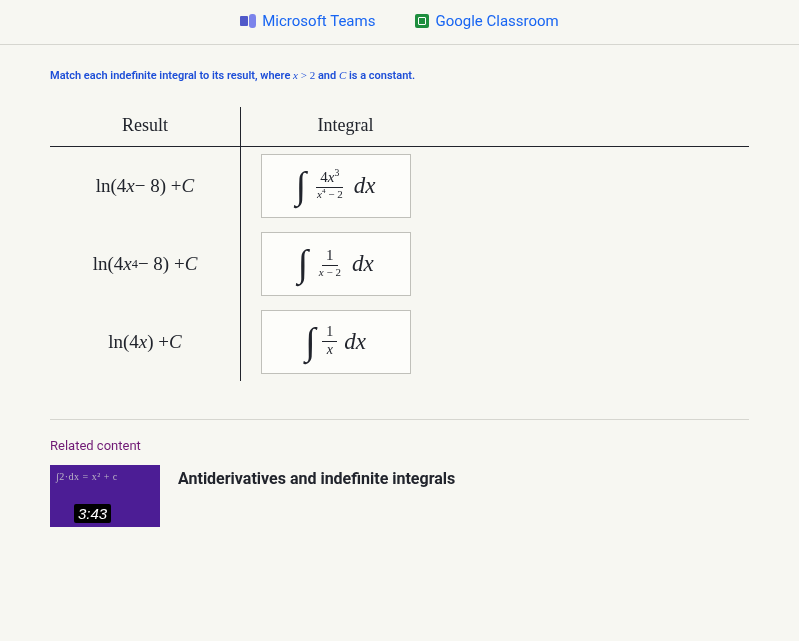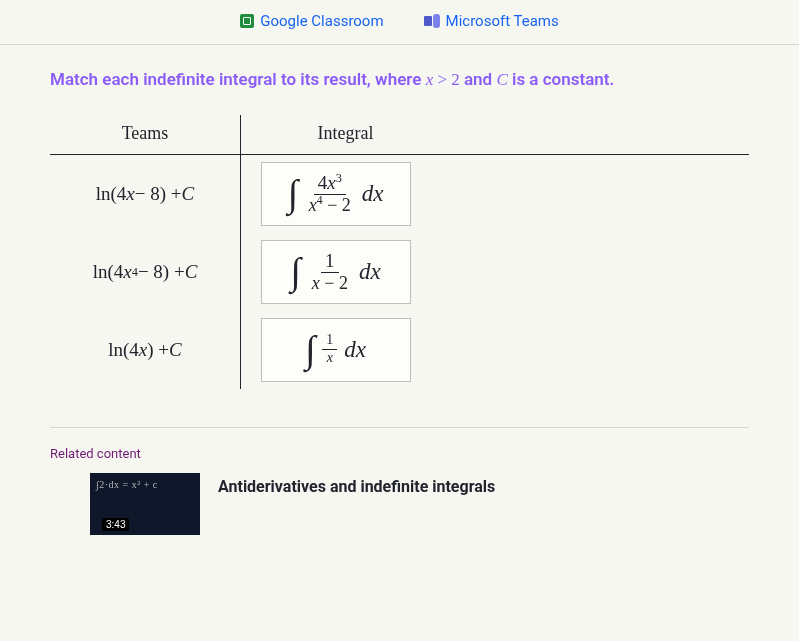--- a/index.html
+++ b/index.html
@@ -25,70 +25,70 @@
     color: #1865f2;
     font-size: 15px;
     cursor: pointer;
   }
   .gc-icon { width:14px; height:14px; background:#1e8e3e; border-radius:2px; display:inline-block; position:relative; }
   .gc-icon::after { content:""; position:absolute; inset:3px; border:1px solid #fff; border-radius:1px; }
   .mt-icon { width:16px; height:14px; display:inline-block; position:relative; }
   .mt-icon::before { content:""; position:absolute; left:0; top:2px; width:8px; height:10px; background:#5059c9; border-radius:1px; }
   .mt-icon::after { content:""; position:absolute; right:0; top:0; width:7px; height:14px; background:#7b83eb; border-radius:3px; }
   .content { padding: 22px 50px 0 50px; }
-  .prompt { font-size: 17px; line-height: 1.5; font-weight: 600; color: #8b5cf6; }
+  .prompt { font-size: 11px; line-height: 1.5; font-weight: 600; color: #1d4ed8; }
   .prompt .math-var { font-family: "Times New Roman", serif; font-style: italic; font-weight: 400; }
   .match-table { margin: 22px auto 0 auto; }
   .match-head { display:flex; border-bottom: 1px solid #21242c; }
   .col-result, .col-integral { text-align:center; font-family: "Times New Roman", serif; font-size: 18px; padding: 8px 0 10px 0; }
   .col-result { width: 190px; }
   .col-integral { width: 190px; border-left: 1px solid #21242c; padding-left: 20px; }
   .match-row { display:flex; }
   .cell-result, .cell-integral { display:flex; align-items:center; justify-content:center; font-family:"Times New Roman", serif; font-size:19px; height: 78px; }
   .cell-result { width:190px; }
   .cell-integral { width:190px; border-left:1px solid #21242c; }
   .drag-card { width: 150px; height: 64px; border:1px solid #c0c0ba; background:#fdfdfa; display:flex; align-items:center; justify-content:center; cursor:grab; }
   .int-sign { font-size: 38px; line-height: 0.9; margin-right: 4px; font-weight: 300;}
   .frac { display:inline-flex; flex-direction:column; align-items:center; line-height:1.05; margin: 0 3px; }
-  .frac .num { border-bottom:1px solid #21242c; padding:0 4px 1px 4px; font-size:19px;}
-  .frac .den { padding:1px 4px 0 4px; font-size:18px;}
+  .frac .num { border-bottom:1px solid #21242c; padding:0 4px 1px 4px; font-size:15px;}
+  .frac .den { padding:1px 4px 0 4px; font-size:11px;}
   .sup { font-size: 0.65em; vertical-align: super; line-height:0; }
   .mi { font-style: italic; }
   .dx { margin-left: 4px; font-size:23px;}
   .divider2 { border-top: 1px solid #d6d6d0; margin: 38px 0 0 0; }
   .related-label { font-size: 13px; color: #701a75; padding: 18px 0 12px 0; }
   .related-item { display:flex; gap: 18px; align-items:flex-start; }
-  .thumb { width: 110px; height: 62px; background:#0f172a; position:relative; color:#cfcfcf; font-size:10px; padding:6px 6px 0 6px; font-family: "Times New Roman", serif; margin-left: 40px;}
+  .thumb { width: 110px; height: 62px; background:#4c1d95; position:relative; color:#cfcfcf; font-size:10px; padding:6px 6px 0 6px; font-family: "Times New Roman", serif;}
   .thumb-expr { font-size:10px; letter-spacing:0.5px; opacity:0.85;}
-  .thumb .dur { position:absolute; left:12px; bottom:4px; background:#000; color:#fff; font-family: Arial, sans-serif; font-size:10px; padding:1px 4px; border-radius:2px;}
+  .thumb .dur { position:absolute; left:24px; bottom:4px; background:#000; color:#fff; font-family: Arial, sans-serif; font-size:15px; padding:1px 4px; border-radius:2px;font-style:italic;}
   .related-title { font-size: 16px; color:#21242c; padding-top:4px;font-weight:bold;}
 </style>
 </head>
 <body>
 
 <div class="share-bar">
   <div class="share-link">
+    <span class="mt-icon"></span>
+    <span>Microsoft Teams</span>
+  </div>
+  <div class="share-link">
     <span class="gc-icon"></span>
     <span>Google Classroom</span>
-  </div>
-  <div class="share-link">
-    <span class="mt-icon"></span>
-    <span>Microsoft Teams</span>
   </div>
 </div>
 
 <div class="content">
 
   <p class="prompt">
     <span>Match each indefinite integral to its result, where </span><span class="math-var">x</span><span class="math-var" style="font-style:normal"> &gt; 2</span><span> and </span><span class="math-var">C</span><span> is a constant.</span>
   </p>
 
   <div class="match-table">
     <div class="match-head">
-      <div class="col-result">Teams</div>
+      <div class="col-result">Result</div>
       <div class="col-integral">Integral</div>
     </div>
 
     <div class="match-row">
       <div class="cell-result">
         <span>ln</span>
           <span>(4</span>
           <span class="mi">x</span>
           <span> − 8) + </span>
           <span class="mi">C</span>

